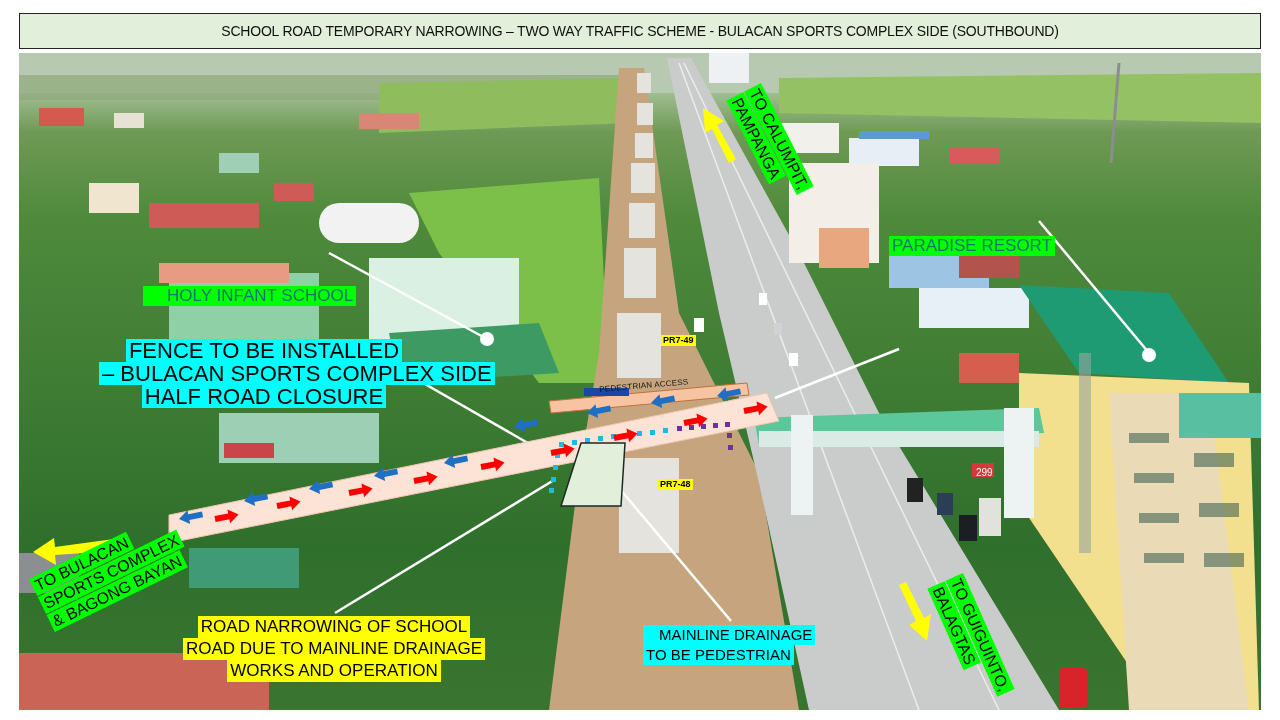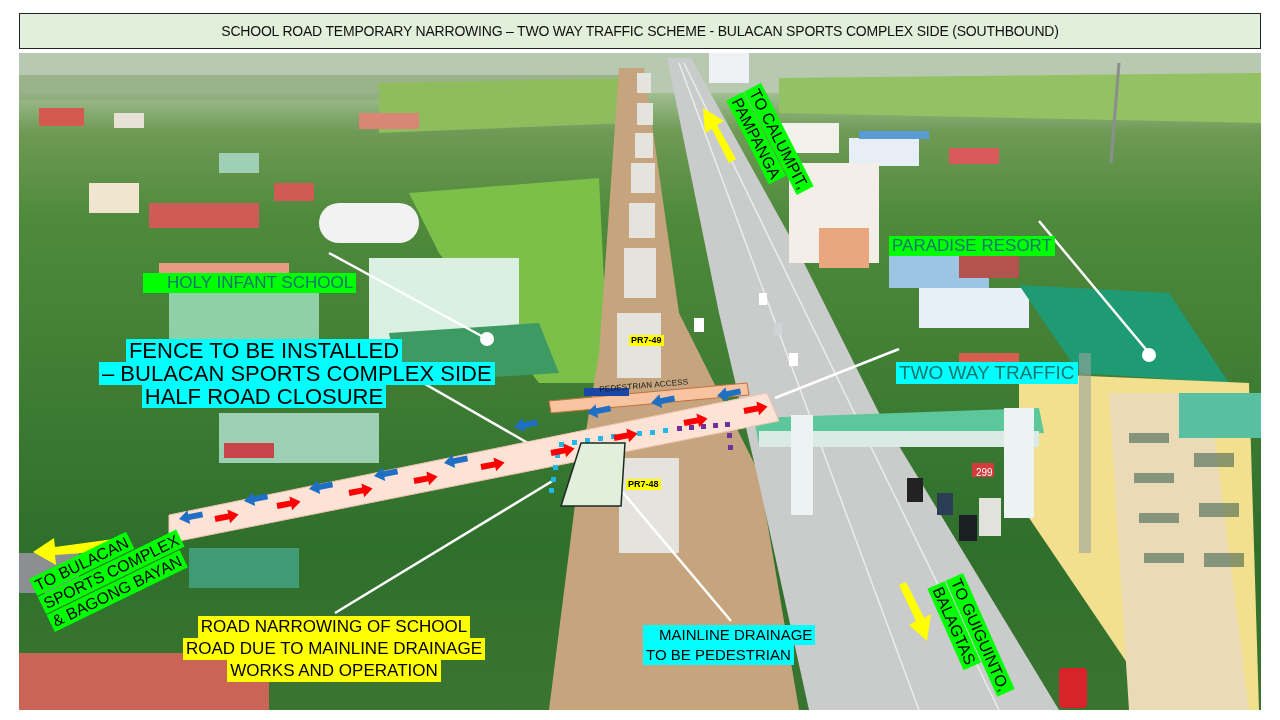--- a/index.html
+++ b/index.html
@@ -26,21 +26,21 @@
     padding: 0 3px; white-space: nowrap; margin-top: 29px;
   }
   .label.green { background: #00ff00; }
   .label.cyan { background: #00ffff; }
   .stack { position: absolute; text-align: center; }
   .stack .line { display: inline-block; padding: 0 3px; white-space: nowrap; color:#000; }
   .rot { position: absolute; transform-origin: 0 0; }
   .rot .line { display: block; background: #00ff00; color: #000; font-size: 16px; line-height: 19px; padding: 0 3px; white-space: nowrap; margin-bottom: 1px; width: max-content; }
   .pier-tag {
     position: absolute; background: #ffff00; color: #000; font-size: 9px; line-height: 11px;
-    padding: 0 2px; font-weight: bold;
+    padding: 0 2px; font-weight: bold; margin-left: 32px;
   }
 </style>
 </head>
 <body>
 
 <div class="title-bar">SCHOOL ROAD TEMPORARY NARROWING – TWO WAY TRAFFIC SCHEME -  BULACAN SPORTS COMPLEX SIDE (SOUTHBOUND)</div>
 
 <div class="photo">
   <svg width="1242" height="657" viewBox="0 0 1242 657">
 
@@ -219,23 +219,22 @@
       <use href="#arrow-left" transform="translate(698,343) rotate(-11)"></use>
     </g>
 
     <g fill="#ffff00">
       <polygon points="710,110 717,106 698,72 705,68 684,55 686,80 693,76"></polygon>
       <polygon points="880,532 887,529 905,565 912,561 908,588 890,572 897,568"></polygon>
       <polygon points="95,486 94,498 36,502 37,512 14,499 35,485 36,494"></polygon>
     </g>
   </svg>
 
-  <div class="label green" style="left:124px; top:191px;padding-left:24px;">HOLY INFANT SCHOOL</div>
+  <div class="label green" style="left:124px; top:204px;padding-left:24px;">HOLY INFANT SCHOOL</div>
   <div class="label green" style="left:870px; top:154px;">PARADISE RESORT</div>
-  <div class="label cyan" style="left:877px; top:280px; font-size:19px; line-height:22px;">TWO WAY TRAFFIC</div>
 
   <div class="stack" style="left:80px; top:286px; width:330px; font-size:22px; line-height:23px;">
     <div><span class="line" style="background:#00ffff;">FENCE TO BE INSTALLED</span></div>
     <div><span class="line" style="background:#00ffff;">– BULACAN SPORTS COMPLEX SIDE</span></div>
     <div><span class="line" style="background:#00ffff;">HALF ROAD CLOSURE</span></div>
   </div>
 
   <div class="stack" style="left:140px; top:563px; width:350px; font-size:17px; line-height:22px;">
     <div><span class="line" style="background:#ffff00;">ROAD NARROWING OF SCHOOL</span></div>
     <div><span class="line" style="background:#ffff00;">ROAD DUE TO MAINLINE DRAINAGE</span></div>

